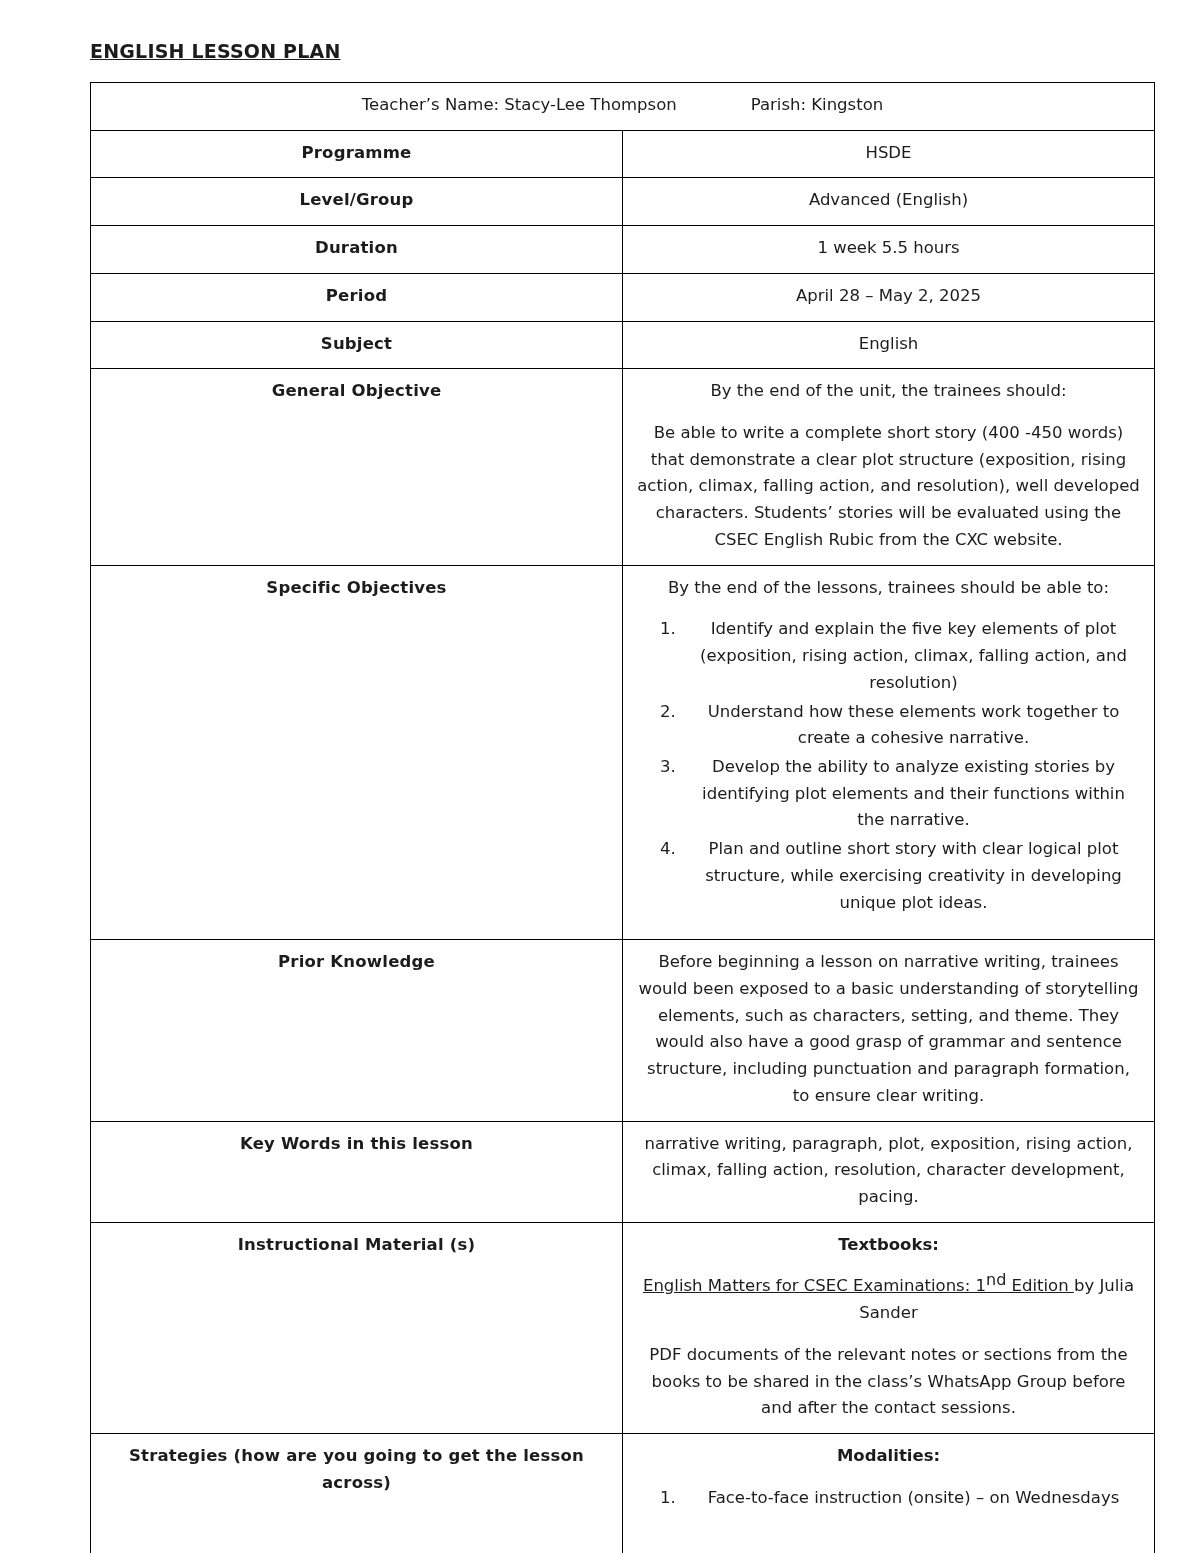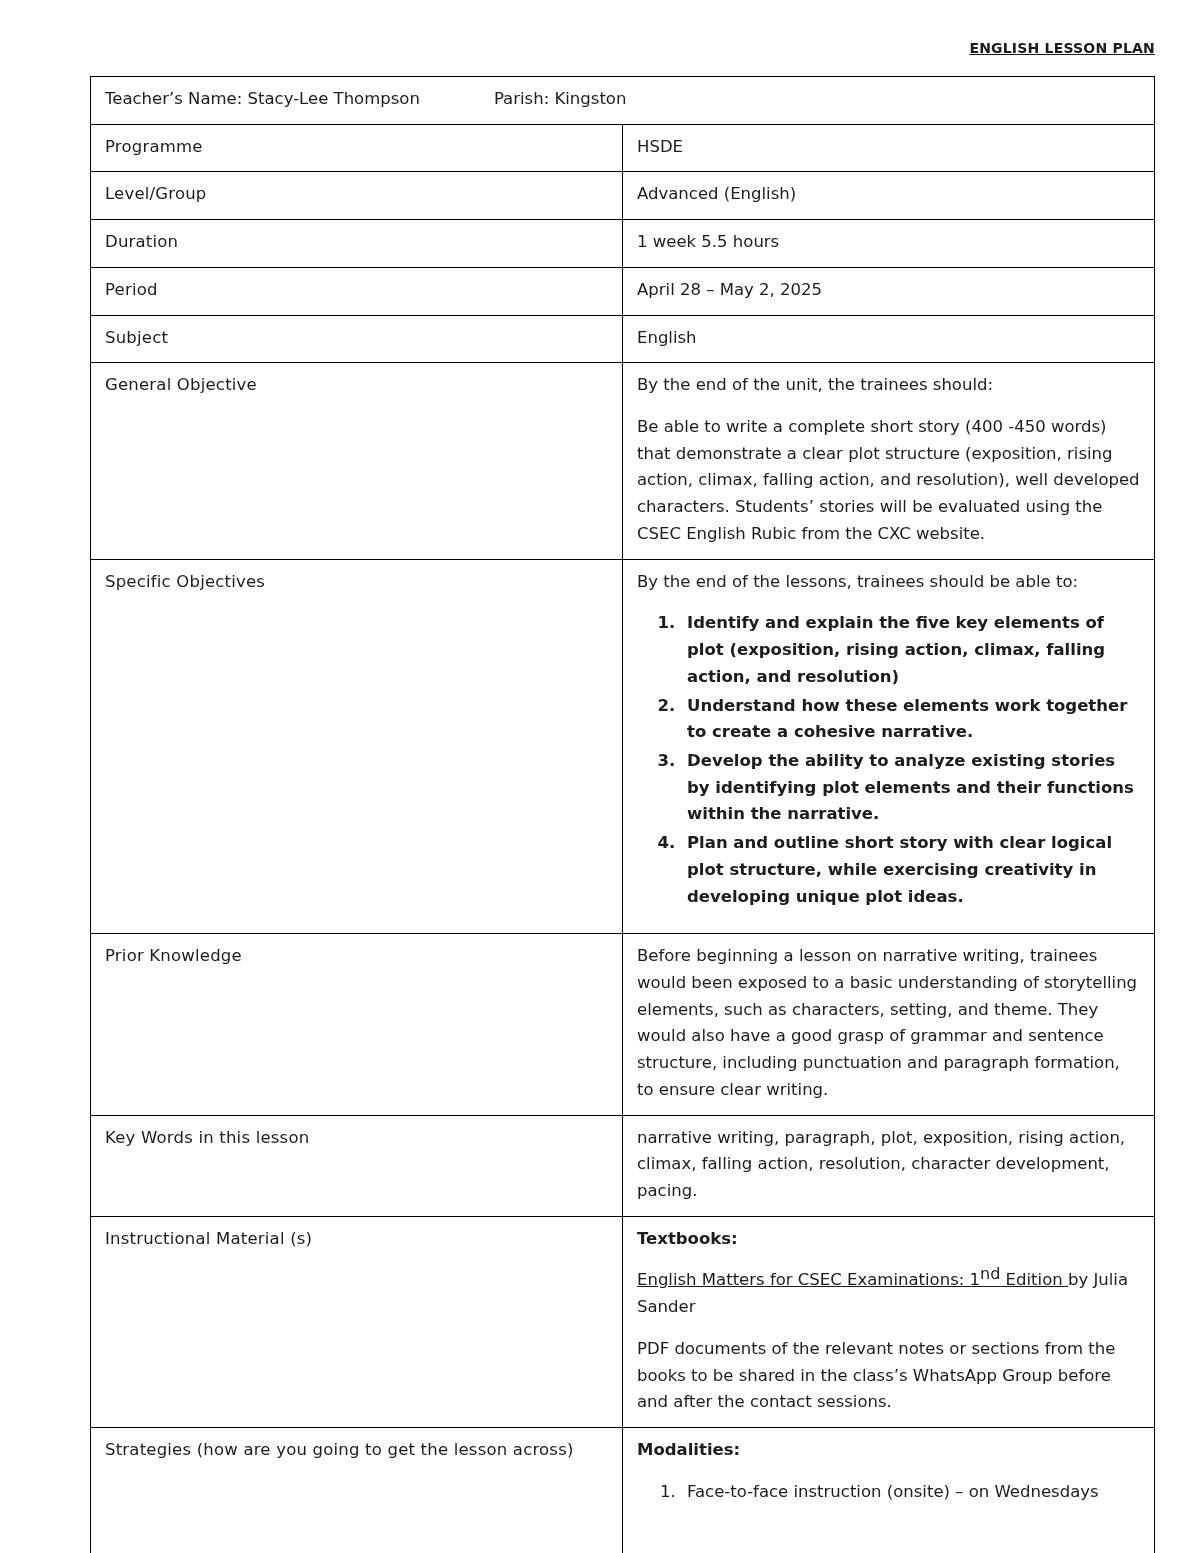--- a/index.html
+++ b/index.html
@@ -12,54 +12,54 @@
   .page {
     width: 1200px;
     min-height: 1553px;
     box-sizing: border-box;
     padding: 34px 45px 40px 90px;
     background: #fff;
     overflow: hidden;
   }
   .doc-inner { width: 1065px; }
   .title {
-    text-align: right;
-    font-size: 14px;
+    text-align: left;
+    font-size: 19px;
     font-weight: bold;
     text-decoration: underline;
     margin: 6px 0 20px 0;
     letter-spacing: 0.2px;
   }
   table.plan-table {
     width: 1065px;
     border-collapse: collapse;
     table-layout: fixed;
   }
   table.plan-table td {
     border: 1.6px solid #000;
     vertical-align: top;
     font-size: 16.5px;
     line-height: 1.62;
     padding: 9px 14px 11px 14px;
     word-wrap: break-word;
+    text-align: center;
   }
   td.label-cell {
     width: 178px;
-    font-weight: normal;
+    font-weight: bold;
     padding-left: 9px;
     letter-spacing: 0.2px;
   }
   td.header-cell { padding-top: 10px; padding-bottom: 12px; padding-left: 9px; }
   .parish-span { margin-left: 74px; }
   td p { margin: 0 0 15px 0; }
   td p:last-child { margin-bottom: 0; }
   ol.obj-list {
     margin: 4px 0 12px 0;
     padding-left: 44px;
-    font-weight: bold;
   }
   ol.obj-list li { margin: 0 0 2px 0; padding-left: 6px; }
   ol.mod-list {
     margin: 10px 0 25px 0;
     padding-left: 44px;
   }
   ol.mod-list li { margin: 0 0 18px 0; padding-left: 6px; }
   ol.mod-list li:last-child { margin-bottom: 0; }
   .underline { text-decoration: underline; }
   .bold { font-weight: bold; }

